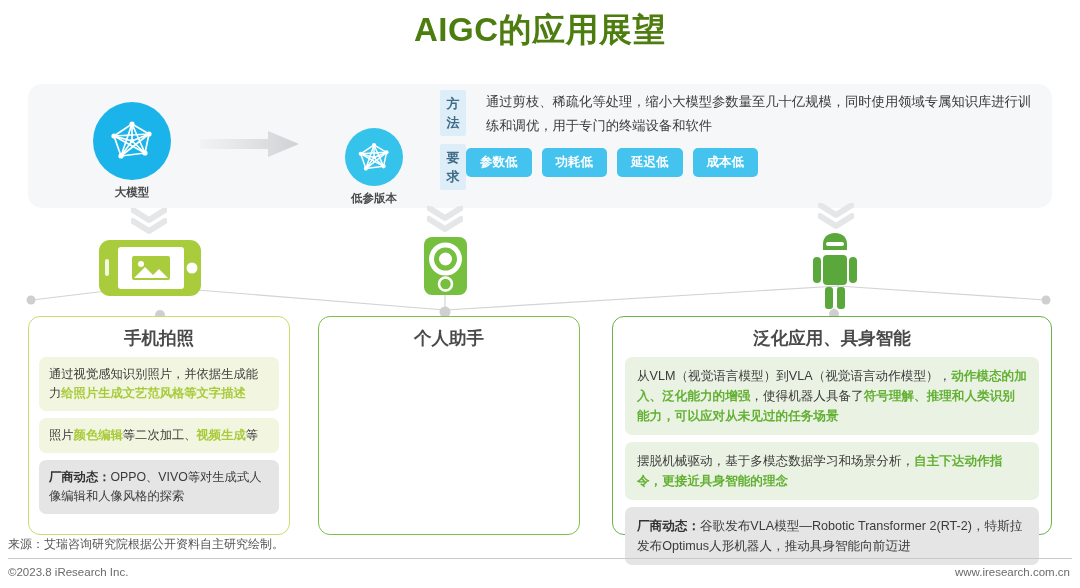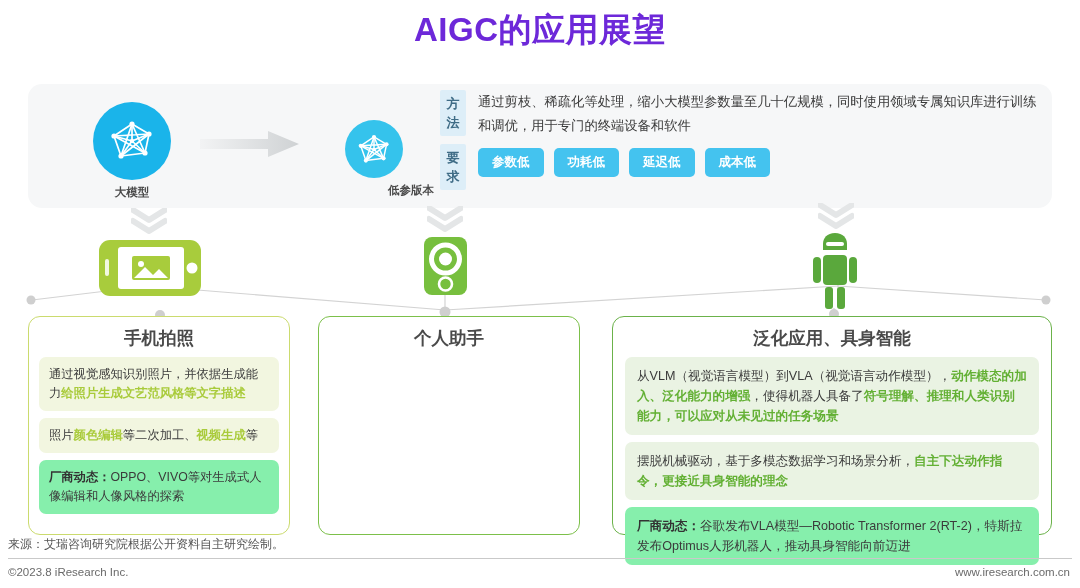--- a/index.html
+++ b/index.html
@@ -10,21 +10,21 @@
     color:#3b3b3b;
     position:relative;
     overflow:hidden;
   }
   .page{position:relative;width:1080px;height:588px;}
 
   
   .title{
     position:absolute;left:0;top:8px;width:1080px;
     text-align:center;
-    font-size:33px;font-weight:bold;color:#6d28d9;
+    font-size:33px;font-weight:bold;color:#4d7c0f;
     letter-spacing:.5px;
   }
 
   
   .banner{
     position:absolute;left:28px;top:84px;width:1024px;height:124px;
     background:#f6f7f8;border-radius:14px;
   }
   .circle-wrap{position:absolute;text-align:center;}
   .circ{
@@ -42,24 +42,24 @@
   
   .mr{position:absolute;left:440px;top:90px;width:600px;}
   .mr-row{display:flex;align-items:flex-start;margin-bottom:6px;}
   .mr-key{
     width:26px;min-width:26px;background:#ddeef8;color:#3f6c86;
     font-size:13px;font-weight:bold;line-height:19px;text-align:center;
     padding:4px 0;border-radius:2px;
   }
   .mr-key span{display:block;}
   .mr-val{
-    margin-left:12px;font-size:13.3px;line-height:24px;color:#3b3b3b;
+    margin-left:20px;font-size:13.3px;line-height:24px;color:#3b3b3b;
     flex:1;
   }
-  .tags{display:flex;gap:10px;margin-left:12px;flex:1;padding-top:4px;}
+  .tags{display:flex;gap:10px;margin-left:0;flex:1;padding-top:4px;}
   .tag{
     background:#44c3ef;color:#ffffff;font-size:12.5px;font-weight:bold;
     border-radius:5px;padding:6px 14px;white-space:nowrap;
   }
 
   
   .dev{position:absolute;}
   .chev{position:absolute;}
 
   
@@ -77,21 +77,21 @@
     text-align:center;font-size:17.5px;font-weight:bold;color:#4a4a4a;
     padding:9px 0 7px;
   }
   .panel{
     margin:0 10px 7px;border-radius:7px;padding:8px 10px;
     font-size:12.3px;line-height:19px;
   }
   .p-y{background:#f2f6e0;}
   .p-g{background:#eef5e4;}
   .p-g3{background:#eaf3e3;}
-  .p-gray{background:#86efac;}
+  .p-gray{background:#e5e5e5;}
   .hl-y{color:#a9cb3b;font-weight:bold;}
   .hl-g{color:#63b034;font-weight:bold;}
   .bold-k{font-weight:bold;color:#333;}
   .card-3 .panel{margin:0 12px 7px;padding:9px 12px;font-size:12.6px;line-height:20px;}
 
   
   .src{
     position:absolute;left:8px;top:536px;font-size:12px;color:#555;
   }
   .hr{
@@ -135,21 +135,21 @@
         <defs>
           <linearGradient id="agrad" x1="0" y1="0" x2="1" y2="0">
             <stop offset="0%" stop-color="#f2f3f4"></stop>
             <stop offset="100%" stop-color="#cfd2d4"></stop>
           </linearGradient>
         </defs>
         <path d="M0 9 H68 V1 L99 14 L68 27 V19 H0 Z" fill="url(#agrad)"></path>
       </svg>
     </div>
 
-    <div class="circle-wrap" style="left:286px;top:36px;width:120px;text-align:right;">
+    <div class="circle-wrap" style="left:286px;top:44px;width:120px;">
       <div class="circ circ-small">
         <svg width="34" height="31" viewBox="0 0 46 42" aria-hidden="true">
           <g fill="none" stroke="#ffffff" stroke-width="2" stroke-linejoin="round">
             <path d="M23 4 L40 14 L36 33 L12 36 L5 16 Z"></path>
             <path d="M23 4 L12 36 M23 4 L36 33 M5 16 L36 33 M40 14 L12 36 M5 16 L40 14"></path>
             <path d="M23 4 L23 21 M5 16 L23 21 M40 14 L23 21 M12 36 L23 21 M36 33 L23 21"></path>
           </g>
           <g fill="#ffffff">
             <circle cx="23" cy="4" r="2.8"></circle>
               <circle cx="40" cy="14" r="2.8"></circle>

